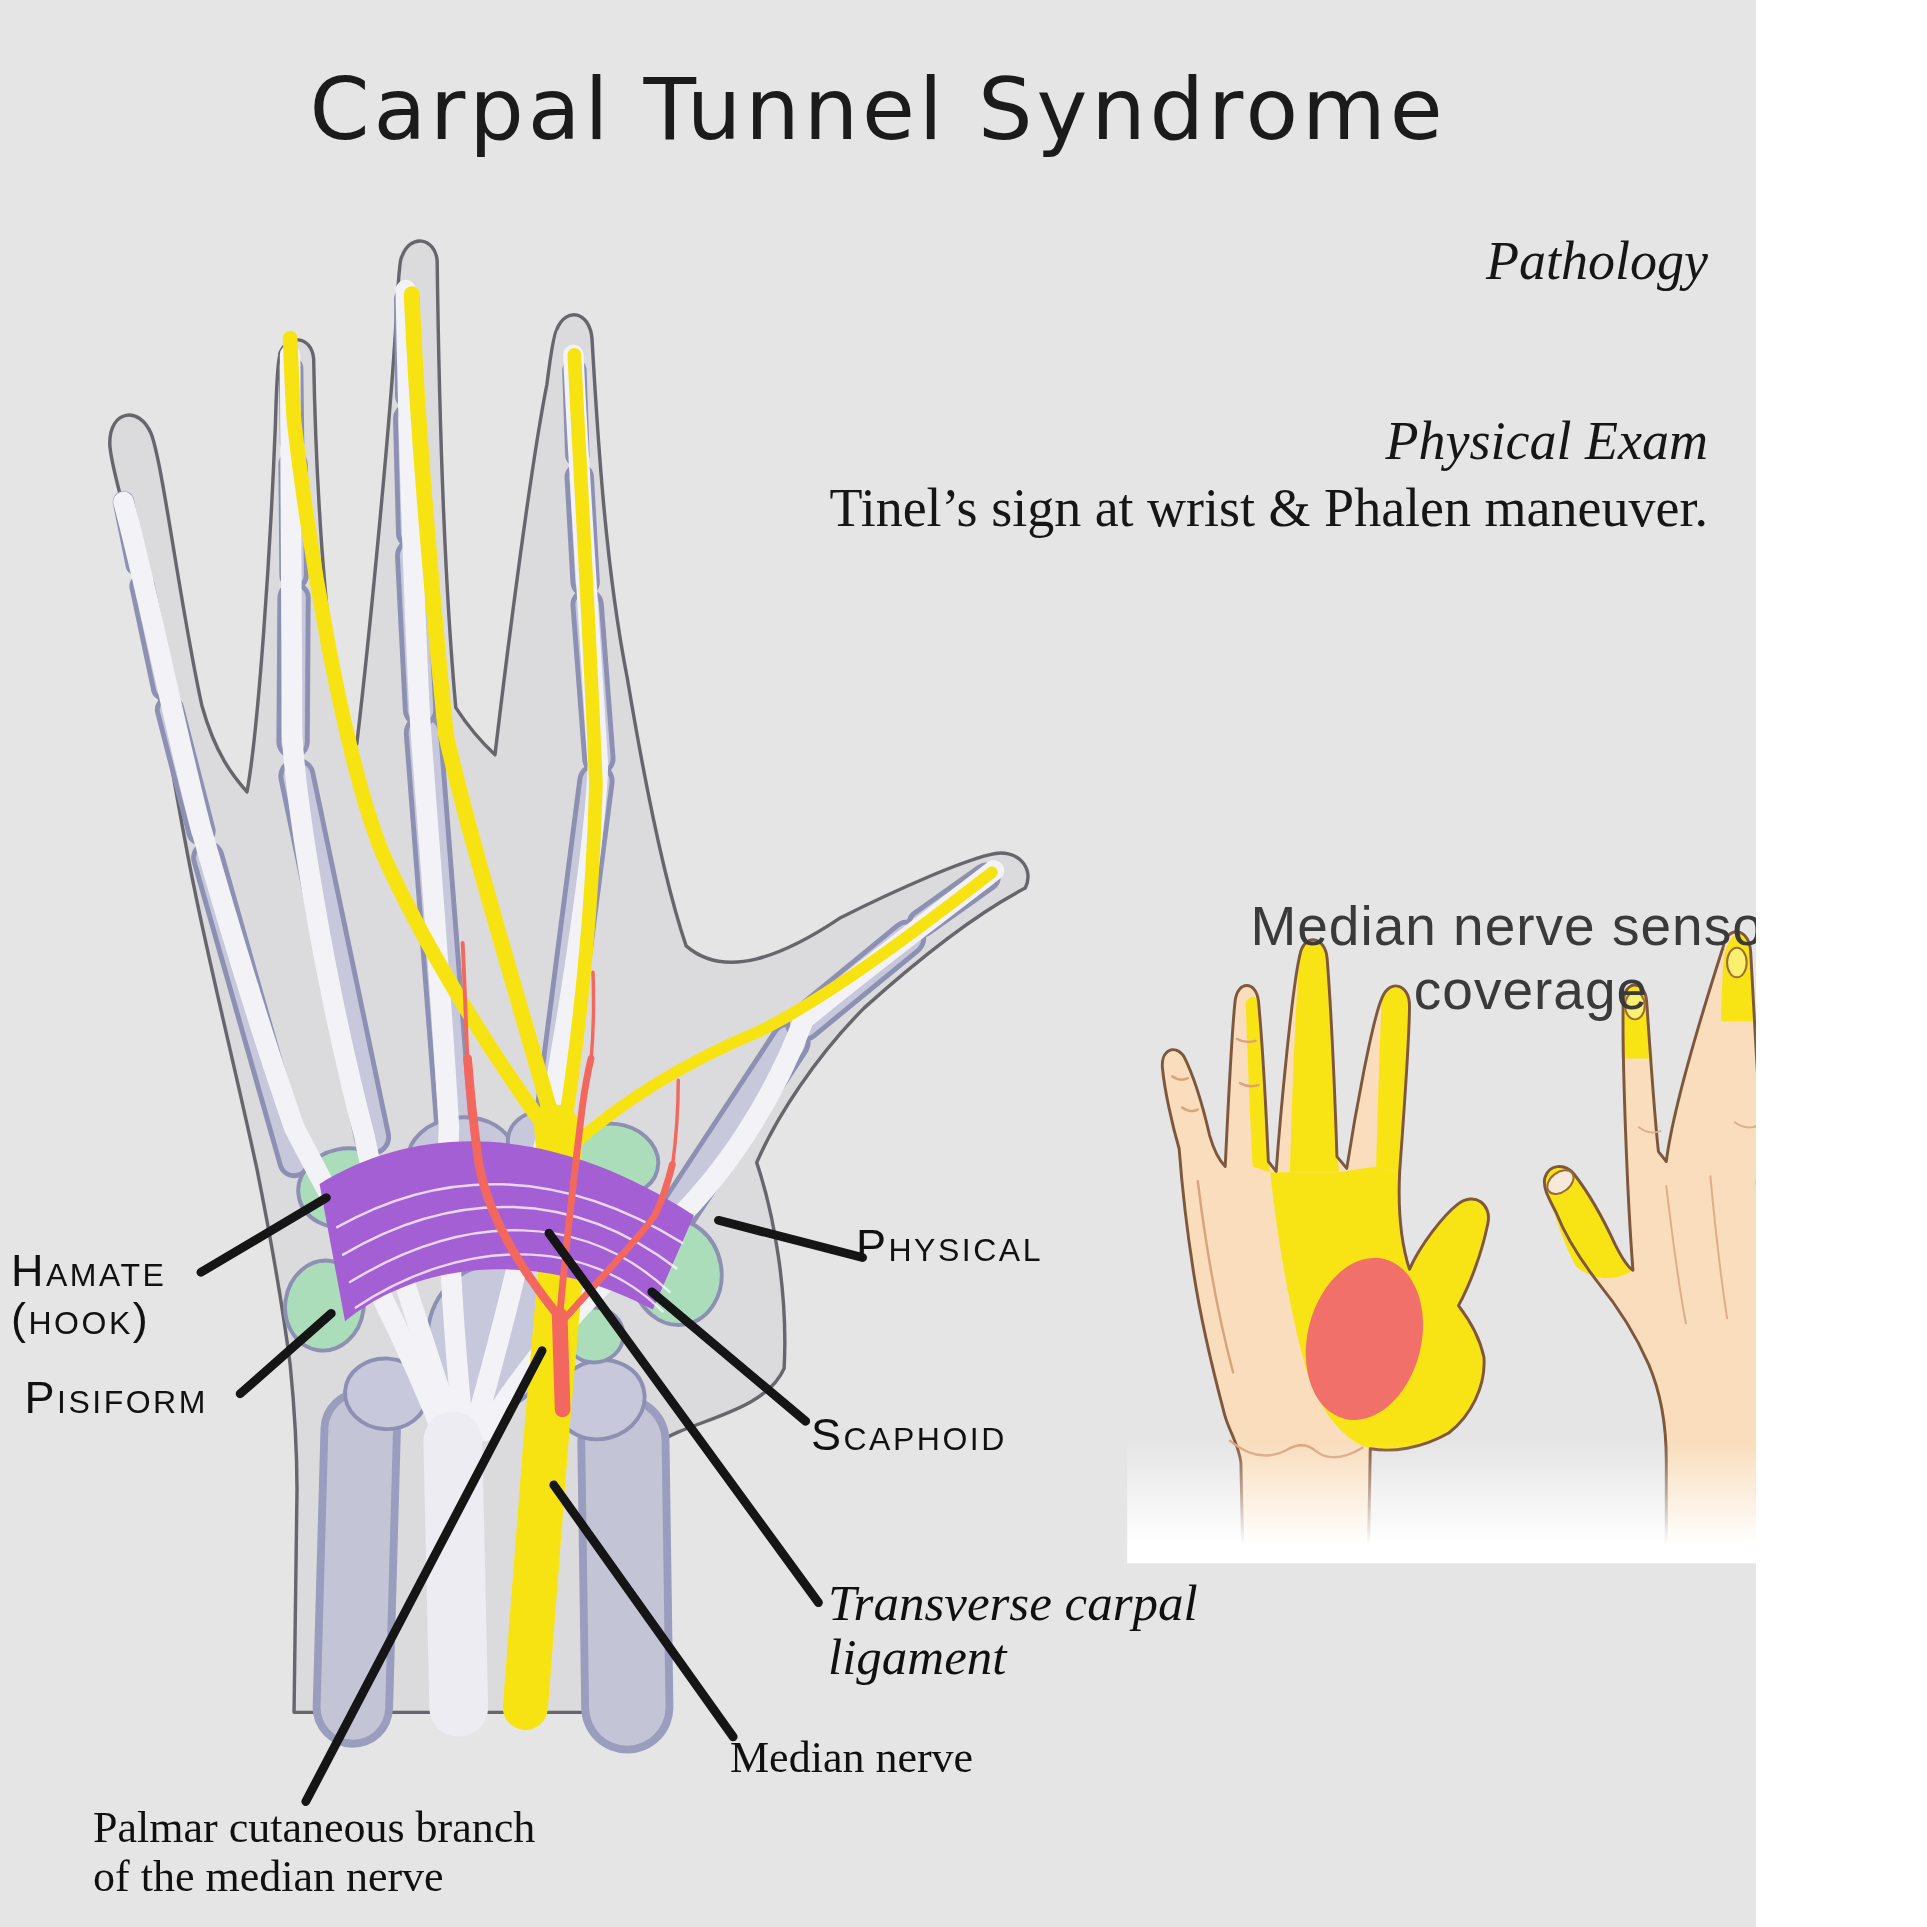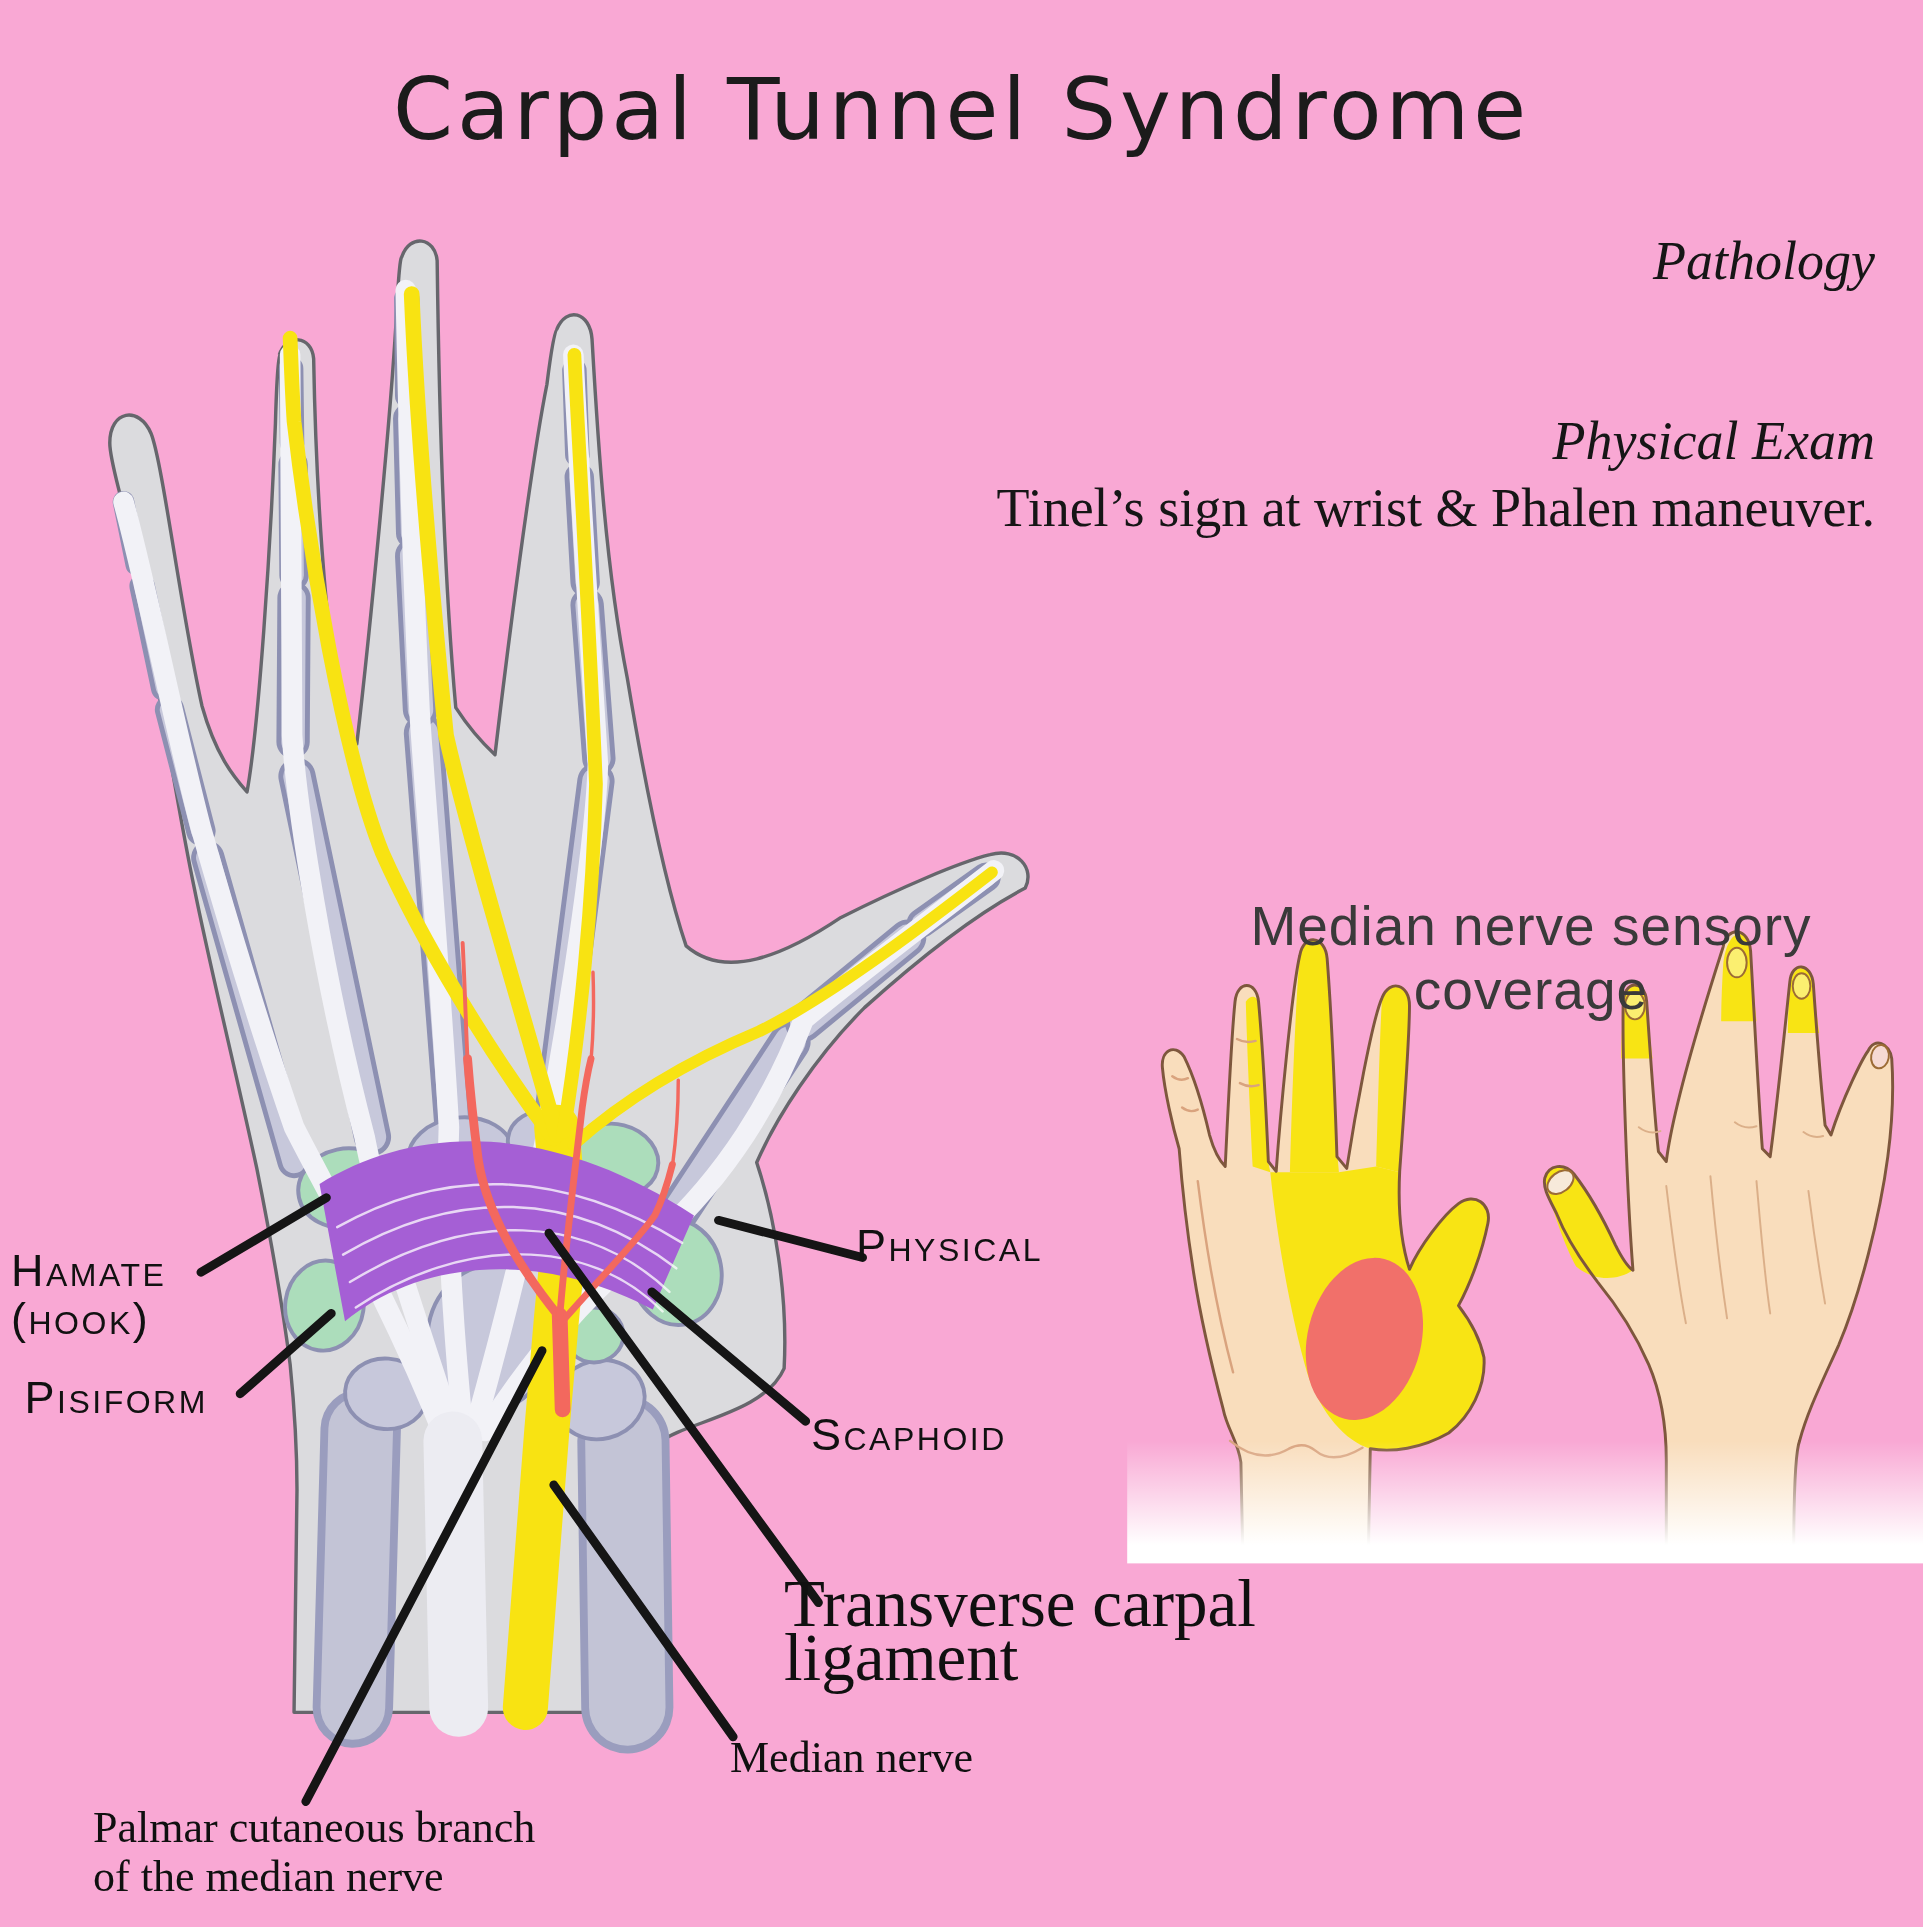--- a/index.html
+++ b/index.html
@@ -1,25 +1,25 @@
 <!DOCTYPE html>
 <html><head>
 <meta charset="utf-8">
 <style>
   html,body{margin:0;padding:0;background:#fff;}
-  #canvas{position:relative;width:1923px;height:1928px;background:#f9a8d4;overflow:hidden;
+  #canvas{position:relative;width:1756px;height:1928px;background:#e5e5e5;overflow:hidden;
           font-family:"Liberation Sans",sans-serif;color:#161616;}
   #artwork{position:absolute;left:0;top:0;width:1928px;height:1928px;}
   .abs{position:absolute;}
   .title{width:100%;text-align:center;font-size:86px;letter-spacing:3.9px;color:#1b1b1b;
          font-family:"DejaVu Sans",sans-serif;font-weight:400;}
   .info-block{right:48px;text-align:right;font-family:"Liberation Serif",serif;font-size:54px;line-height:67px;}
   .info-heading{font-style:italic;}
   .serif-label{font-family:"Liberation Serif",serif;font-size:44px;line-height:49px;color:#101010;}
-  .serif-label.italic{font-size:67px;line-height:54px;}
+  .serif-label.italic{font-style:italic;font-size:51px;line-height:54px;margin-left:44px;}
   .caps-label{font-variant:small-caps;font-size:45px;letter-spacing:2.5px;line-height:48px;
               color:#111;font-weight:500;}
   .sensory-heading{left:1139px;top:894px;width:784px;text-align:center;font-size:55px;color:#3a3a3a;letter-spacing:1px;}
 </style>
 </head>
 <body>
 
 <div id="canvas">
 
 <svg id="artwork" viewBox="0 0 1967 1967" xmlns="http://www.w3.org/2000/svg">

